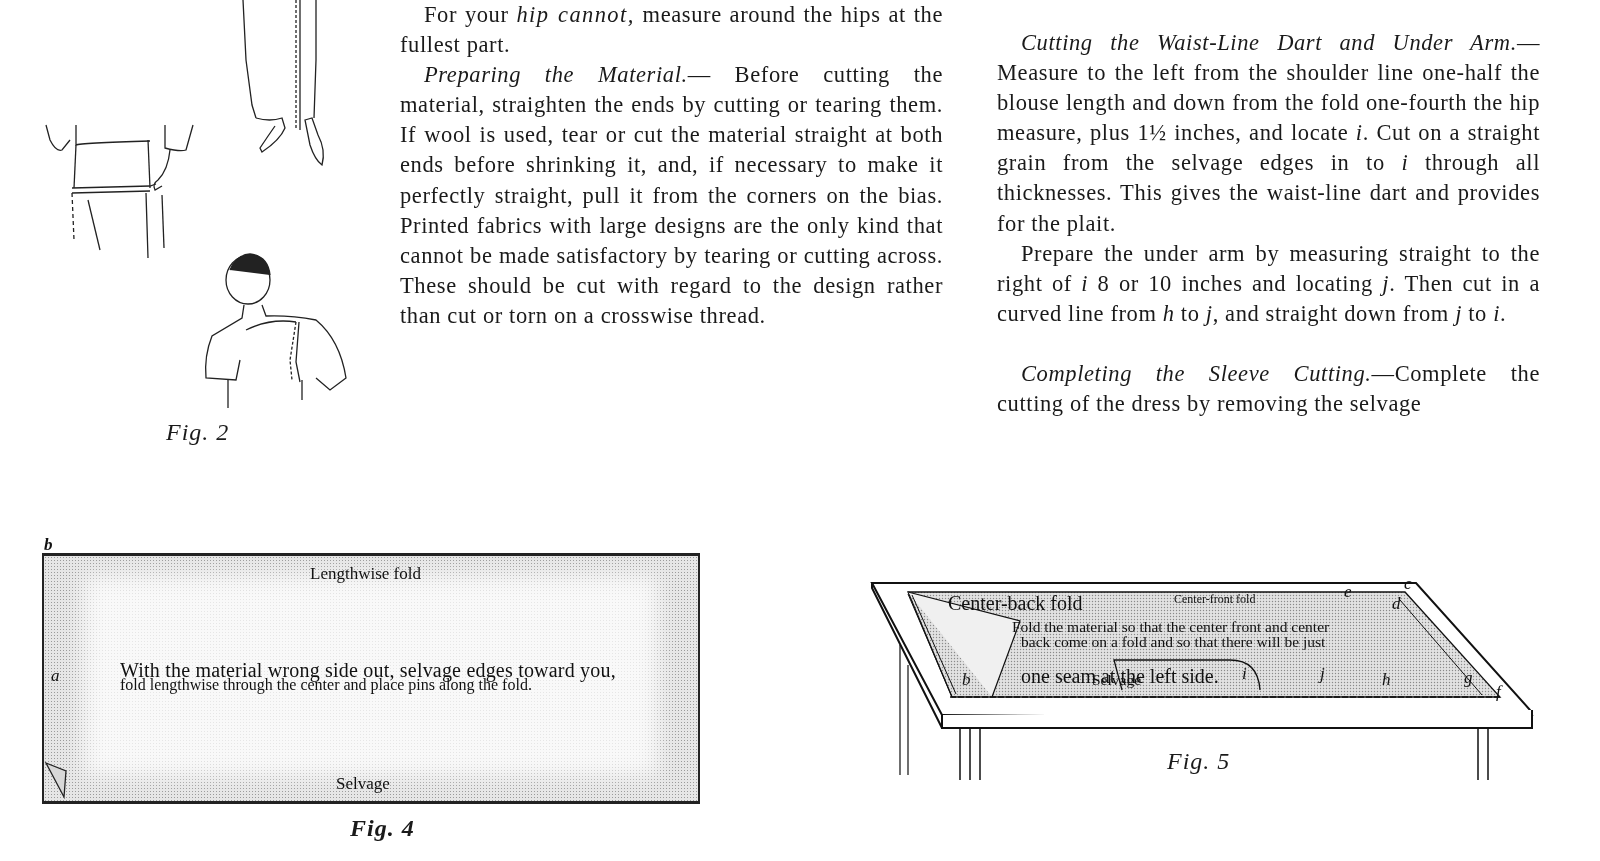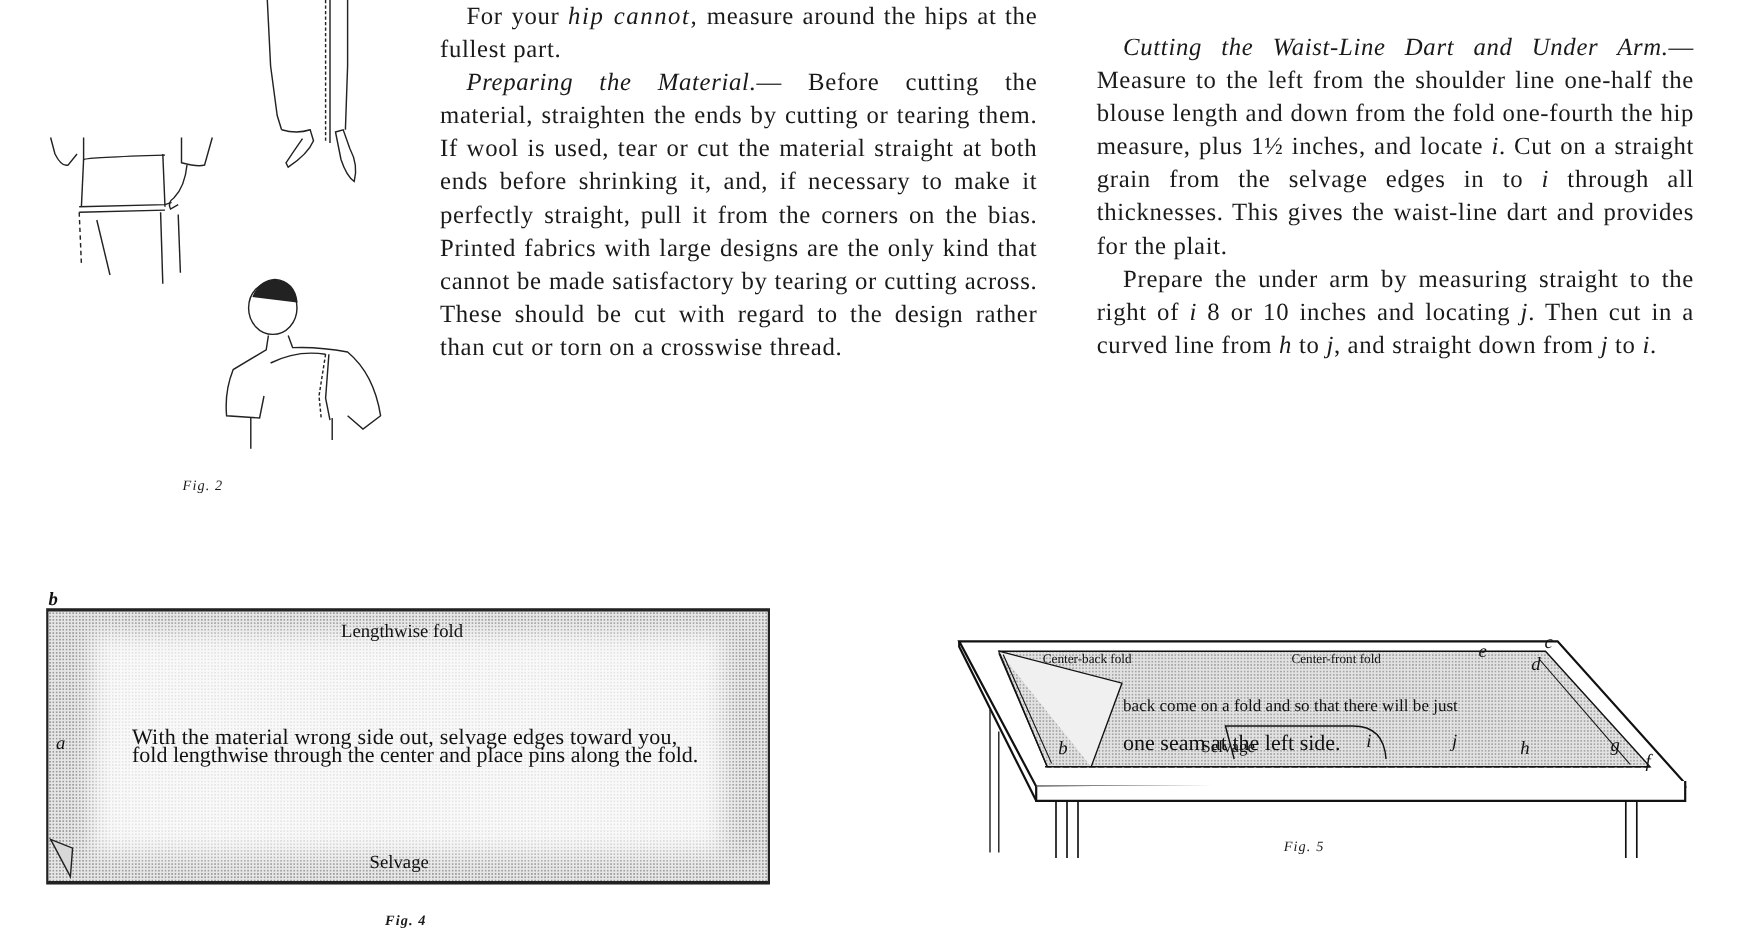--- a/index.html
+++ b/index.html
@@ -3,21 +3,21 @@
 <meta charset="utf-8">
 <style>
   html, body { margin:0; padding:0; background:#ffffff; }
   body { width:1600px; height:861px; position:relative; overflow:hidden;
          font-family:"Liberation Serif","DejaVu Serif",serif; color:#1a1a1a; }
   .abs { position:absolute; }
   .col p { margin:0; font-size:22.5px; line-height:30.1px; text-align:justify; text-align-last:left; letter-spacing:0.6px; }
   .col p.ind { text-indent:24px; }
   .col .it { font-style:italic; }
   .col .itb { font-style:italic; letter-spacing:1.4px; }
-  .figcap { font-style:italic; font-size:13px; letter-spacing:1px;margin-top:14px; }
+  .figcap { font-style:italic; font-size:24px; letter-spacing:1px; }
   .stipple { background-color:#e6e6e6;
     background-image: radial-gradient(#9a9a9a 0.7px, transparent 0.9px);
     background-size:3px 3px; }
   .lbl { font-family:"Liberation Serif",serif; font-size:17px; color:#111; position:absolute; white-space:nowrap; }
   .lblit { font-style:italic; }
 </style>
 </head>
 <body>
 
 <div class="abs" style="left:0;top:0;width:380px;height:460px;">
@@ -67,31 +67,34 @@
   </p>
 </div>
 
 <div class="abs col" style="left:997px;top:28px;width:543px;">
   <p class="ind">
     <span class="it">Cutting the Waist-Line Dart and Under Arm.</span><span>— Measure to the left from the shoulder line one-half the blouse length and down from the fold one-fourth the hip measure, plus 1½ inches, and locate </span><span class="it">i</span><span>. Cut on a straight grain from the selvage edges in to </span><span class="it">i</span><span> through all thicknesses. This gives the waist-line dart and provides for the plait.</span>
   </p>
   <p class="ind">
     <span>Prepare the under arm by measuring straight to the right of </span><span class="it">i</span><span> 8 or 10 inches and locating </span><span class="it">j</span><span>. Then cut in a curved line from </span><span class="it">h</span><span> to </span><span class="it">j</span><span>, and straight down from </span><span class="it">j</span><span> to </span><span class="it">i</span><span>.</span>
   </p>
+  <p class="ind" style="margin-top:30px;">
+    <span class="it">Completing the Sleeve Cutting.</span><span>—Complete the cutting of the dress by removing the selvage</span>
+  </p>
 </div>
 
 <div class="abs" style="left:30px;top:535px;width:680px;height:280px;">
   <div class="abs lbl lblit" style="left:14px;top:0px;font-weight:bold;">b</div>
   <div class="abs stipple" style="left:12px;top:18px;width:654px;height:245px;border:2px solid #222;border-top:3px solid #222;border-bottom:3px solid #222;">
     <div class="abs" style="left:40px;top:20px;right:40px;bottom:25px;background:rgba(255,255,255,0.75);filter:blur(10px);"></div>
   </div>
   <div class="lbl" style="left:280px;top:29px;">Lengthwise fold</div>
   <div class="lbl lblit" style="left:21px;top:131px;">a</div>
   <div class="lbl" style="left:90px;top:103px;font-size:20px;letter-spacing:0.2px;margin-top:21px;">With the material wrong side out, selvage edges toward you,</div>
-  <div class="lbl" style="left:90px;top:141px;font-size:20px;">fold lengthwise through the center and place pins along the fold.</div>
+  <div class="lbl" style="left:90px;top:141px;font-size:16px;">fold lengthwise through the center and place pins along the fold.</div>
   <div class="lbl" style="left:306px;top:239px;">Selvage</div>
   <svg class="abs" width="40" height="40" style="left:14px;top:226px;">
     <path d="M2 2 L22 10 L20 36 Z" fill="#d8d8d8" stroke="#222" stroke-width="1.3"></path>
   </svg>
 </div>
 <div class="abs figcap" style="left:350px;top:815px;font-weight:bold;">Fig. 4</div>
 
 <div class="abs" style="left:860px;top:570px;width:690px;height:210px;">
   <svg width="690" height="210" viewBox="0 0 690 210">
     <defs>
@@ -113,22 +116,23 @@
 
       <path d="M48 22 L545 22 L640 127 L92 127 Z" fill="url(#dots)" stroke-width="1.3"></path>
       <path d="M48 22 L160 51 L132 127" stroke-width="1.2" fill="#f0f0f0"></path>
       <path d="M48 24 L92 127" stroke-width="1"></path>
       <path d="M52 25 L96 124" stroke-width="1"></path>
       <path d="M540 30 L622 125" stroke-width="1"></path>
       <path d="M400 120 Q398 90 370 90 L254 90 L262 120" stroke-width="1.3"></path>
       <path d="M90 127 L640 127" stroke-width="1.4" stroke-dasharray="6,2"></path>
     </g>
   </svg>
-  <div class="lbl" style="left:88px;top:22px;font-size:12px;">Center-back fold</div>
+  <div class="lbl" style="left:88px;top:22px;font-size:20px;">Center-back fold</div>
   <div class="lbl" style="left:314px;top:22px;font-size:12px;">Center-front fold</div>
+  <div class="lbl" style="left:152px;top:48px;font-size:15.5px;">Fold the material so that the center front and center</div>
   <div class="lbl" style="left:161px;top:63px;font-size:15.5px;">back come on a fold and so that there will be just</div>
   <div class="lbl" style="left:161px;top:95px;font-size:20px;">one seam at the left side.</div>
   <div class="lbl" style="left:232px;top:101px;font-size:15.5px;">Selvage</div>
   <div class="lbl lblit" style="left:102px;top:100px;">b</div>
   <div class="lbl lblit" style="left:544px;top:4px;">c</div>
   <div class="lbl lblit" style="left:532px;top:24px;">d</div>
   <div class="lbl lblit" style="left:484px;top:12px;">e</div>
   <div class="lbl lblit" style="left:636px;top:112px;">f</div>
   <div class="lbl lblit" style="left:604px;top:98px;">g</div>
   <div class="lbl lblit" style="left:522px;top:100px;">h</div>

